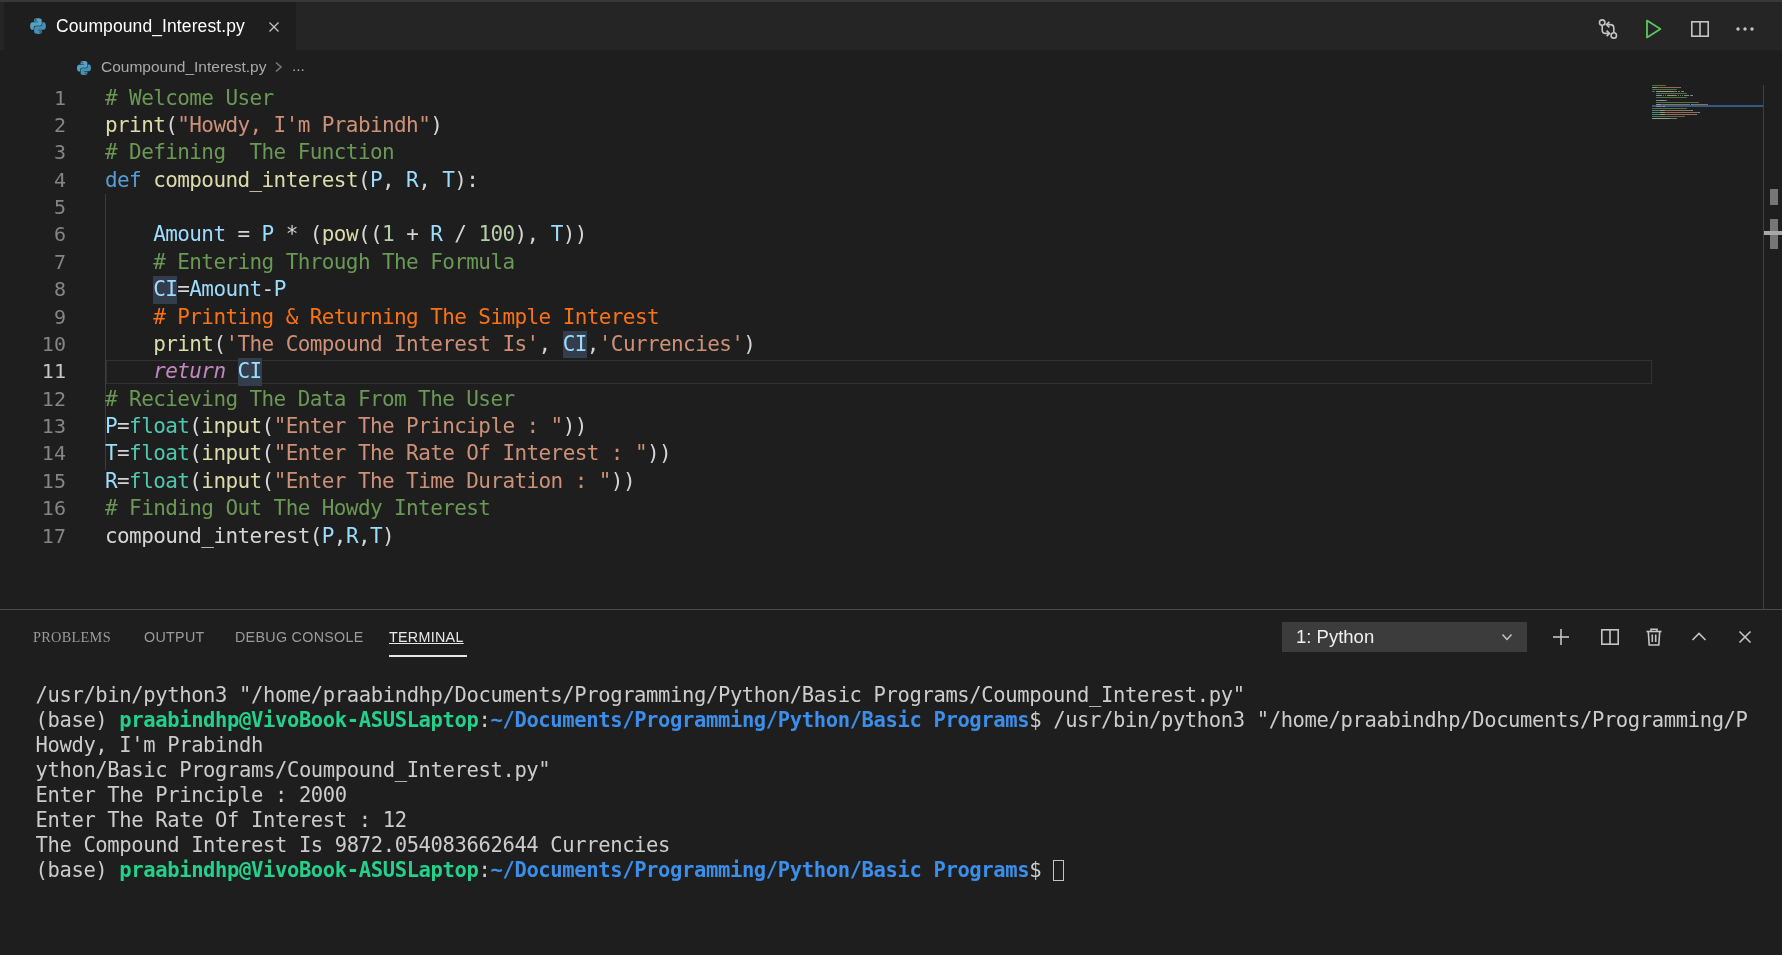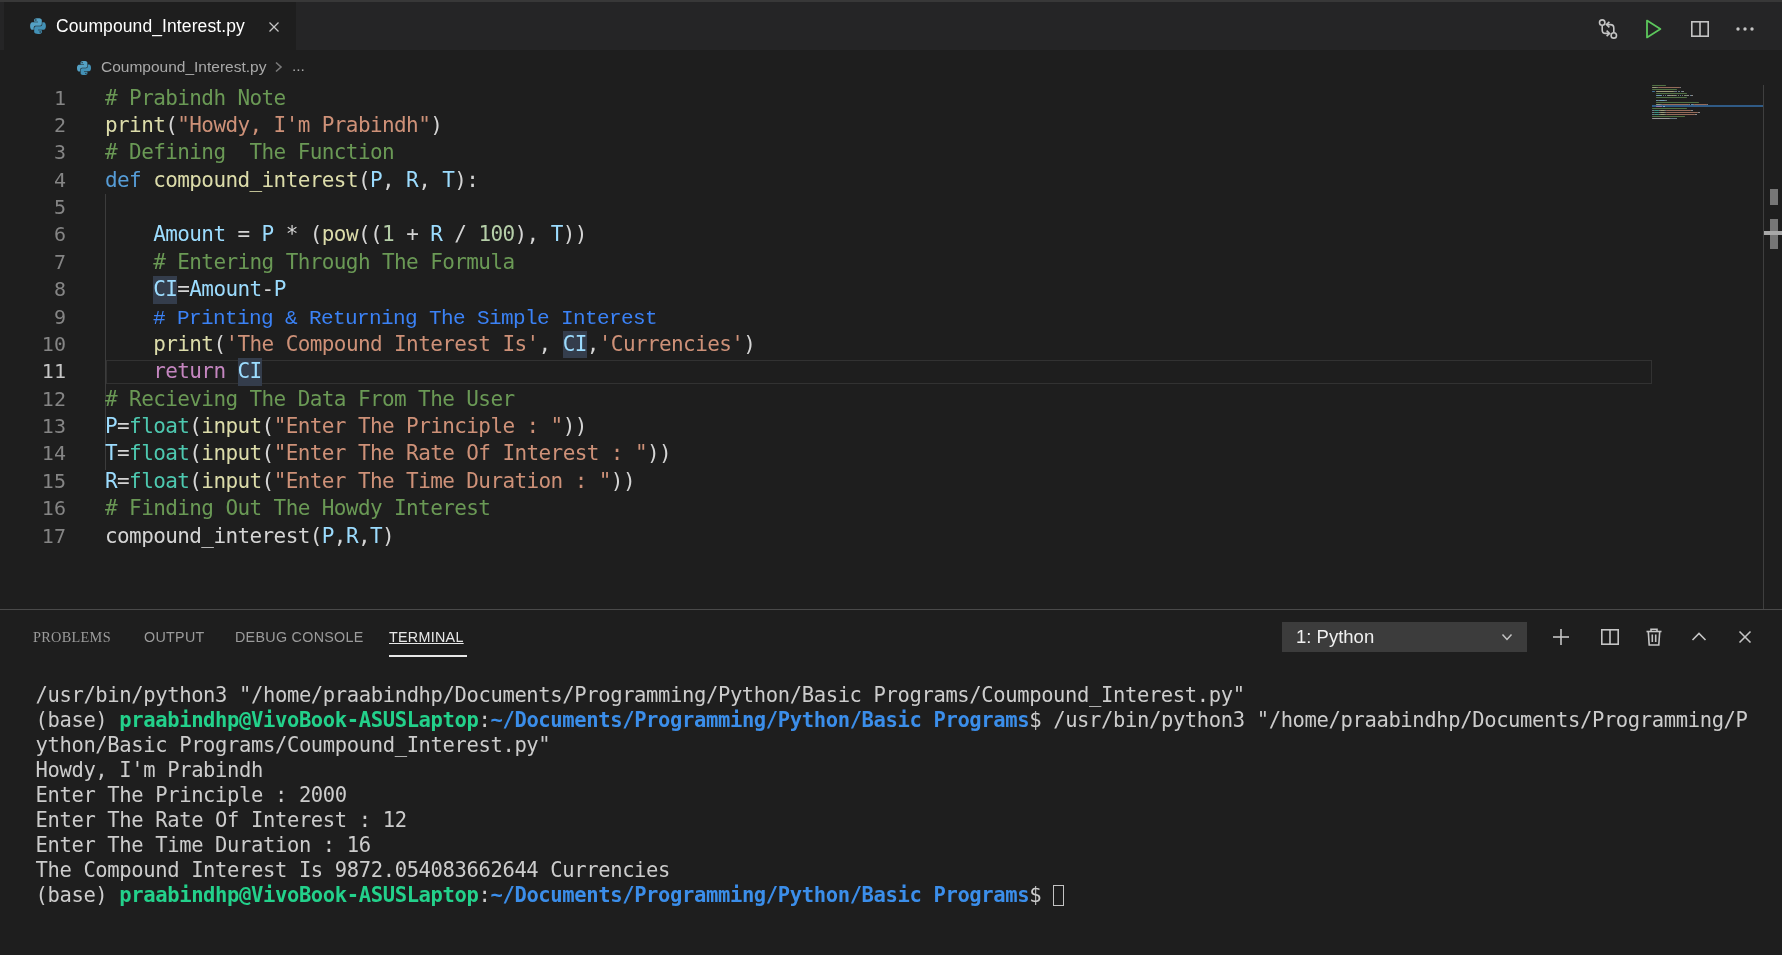--- a/index.html
+++ b/index.html
@@ -150,31 +150,31 @@
           <path d="M6 3.5 L11 8 L6 12.5" fill="none" stroke="#7a7a7a" stroke-width="1.6"></path>
         </svg>
       </span>
     <span id="crumb-symbol">...</span>
   </div>
 
   <div id="editor">
     <div id="current-line-box"></div>
     <div id="indent-guide"></div>
     <div id="code-lines">
-        <div class="code-line"><div class="line-num">1</div><div class="line-text"><span class="tok" style="color: rgb(106, 153, 85);"># Prabindh Note</span></div></div>
+        <div class="code-line"><div class="line-num">1</div><div class="line-text"><span class="tok" style="color: rgb(106, 153, 85);"># Welcome User</span></div></div>
         <div class="code-line"><div class="line-num">2</div><div class="line-text"><span class="tok" style="color: rgb(220, 220, 170);">print</span><span class="tok" style="color: rgb(212, 212, 212);">(</span><span class="tok" style="color: rgb(206, 145, 120);">"Howdy, I'm Prabindh"</span><span class="tok" style="color: rgb(212, 212, 212);">)</span></div></div>
         <div class="code-line"><div class="line-num">3</div><div class="line-text"><span class="tok" style="color: rgb(106, 153, 85);"># Defining  The Function</span></div></div>
         <div class="code-line"><div class="line-num">4</div><div class="line-text"><span class="tok" style="color: rgb(86, 156, 214);">def</span><span class="tok" style="color: rgb(212, 212, 212);"> </span><span class="tok" style="color: rgb(220, 220, 170);">compound_interest</span><span class="tok" style="color: rgb(212, 212, 212);">(</span><span class="tok" style="color: rgb(156, 220, 254);">P</span><span class="tok" style="color: rgb(212, 212, 212);">, </span><span class="tok" style="color: rgb(156, 220, 254);">R</span><span class="tok" style="color: rgb(212, 212, 212);">, </span><span class="tok" style="color: rgb(156, 220, 254);">T</span><span class="tok" style="color: rgb(212, 212, 212);">):</span></div></div>
         <div class="code-line"><div class="line-num">5</div></div>
         <div class="code-line"><div class="line-num">6</div><div class="line-text"><span class="tok" style="color: rgb(212, 212, 212);">    </span><span class="tok" style="color: rgb(156, 220, 254);">Amount</span><span class="tok" style="color: rgb(212, 212, 212);"> = </span><span class="tok" style="color: rgb(156, 220, 254);">P</span><span class="tok" style="color: rgb(212, 212, 212);"> * (</span><span class="tok" style="color: rgb(220, 220, 170);">pow</span><span class="tok" style="color: rgb(212, 212, 212);">((</span><span class="tok" style="color: rgb(181, 206, 168);">1</span><span class="tok" style="color: rgb(212, 212, 212);"> + </span><span class="tok" style="color: rgb(156, 220, 254);">R</span><span class="tok" style="color: rgb(212, 212, 212);"> / </span><span class="tok" style="color: rgb(181, 206, 168);">100</span><span class="tok" style="color: rgb(212, 212, 212);">), </span><span class="tok" style="color: rgb(156, 220, 254);">T</span><span class="tok" style="color: rgb(212, 212, 212);">))</span></div></div>
         <div class="code-line"><div class="line-num">7</div><div class="line-text"><span class="tok" style="color: rgb(106, 153, 85);">    # Entering Through The Formula</span></div></div>
         <div class="code-line"><div class="line-num">8</div><div class="line-text"><span class="tok" style="color: rgb(212, 212, 212);">    </span><span class="tok hl" style="color: rgb(156, 220, 254);">CI</span><span class="tok" style="color: rgb(212, 212, 212);">=</span><span class="tok" style="color: rgb(156, 220, 254);">Amount</span><span class="tok" style="color: rgb(212, 212, 212);">-</span><span class="tok" style="color: rgb(156, 220, 254);">P</span></div></div>
-        <div class="code-line"><div class="line-num">9</div><div class="line-text"><span class="tok" style="color: #3b82f6; font-family: Liberation Mono, monospace;">    # Printing &amp; Returning The Simple Interest</span></div></div>
+        <div class="code-line"><div class="line-num">9</div><div class="line-text"><span class="tok" style="color: #f97316;">    # Printing &amp; Returning The Simple Interest</span></div></div>
         <div class="code-line"><div class="line-num">10</div><div class="line-text"><span class="tok" style="color: rgb(212, 212, 212);">    </span><span class="tok" style="color: rgb(220, 220, 170);">print</span><span class="tok" style="color: rgb(212, 212, 212);">(</span><span class="tok" style="color: rgb(206, 145, 120);">'The Compound Interest Is'</span><span class="tok" style="color: rgb(212, 212, 212);">, </span><span class="tok hl" style="color: rgb(156, 220, 254);">CI</span><span class="tok" style="color: rgb(212, 212, 212);">,</span><span class="tok" style="color: rgb(206, 145, 120);">'Currencies'</span><span class="tok" style="color: rgb(212, 212, 212);">)</span></div></div>
-        <div class="code-line"><div class="line-num active">11</div><div class="line-text"><span class="tok" style="color: rgb(212, 212, 212);">    </span><span class="tok" style="color: rgb(197, 134, 192);">return</span><span class="tok" style="color: rgb(212, 212, 212);"> </span><span class="tok hl" style="color: rgb(156, 220, 254);">CI</span></div></div>
+        <div class="code-line"><div class="line-num active">11</div><div class="line-text"><span class="tok" style="color: rgb(212, 212, 212);">    </span><span class="tok" style="color: rgb(197, 134, 192); font-style: italic;">return</span><span class="tok" style="color: rgb(212, 212, 212);"> </span><span class="tok hl" style="color: rgb(156, 220, 254);">CI</span></div></div>
         <div class="code-line"><div class="line-num">12</div><div class="line-text"><span class="tok" style="color: rgb(106, 153, 85);"># Recieving The Data From The User</span></div></div>
         <div class="code-line"><div class="line-num">13</div><div class="line-text"><span class="tok" style="color: rgb(156, 220, 254);">P</span><span class="tok" style="color: rgb(212, 212, 212);">=</span><span class="tok" style="color: rgb(78, 201, 176);">float</span><span class="tok" style="color: rgb(212, 212, 212);">(</span><span class="tok" style="color: rgb(220, 220, 170);">input</span><span class="tok" style="color: rgb(212, 212, 212);">(</span><span class="tok" style="color: rgb(206, 145, 120);">"Enter The Principle : "</span><span class="tok" style="color: rgb(212, 212, 212);">))</span></div></div>
         <div class="code-line"><div class="line-num">14</div><div class="line-text"><span class="tok" style="color: rgb(156, 220, 254);">T</span><span class="tok" style="color: rgb(212, 212, 212);">=</span><span class="tok" style="color: rgb(78, 201, 176);">float</span><span class="tok" style="color: rgb(212, 212, 212);">(</span><span class="tok" style="color: rgb(220, 220, 170);">input</span><span class="tok" style="color: rgb(212, 212, 212);">(</span><span class="tok" style="color: rgb(206, 145, 120);">"Enter The Rate Of Interest : "</span><span class="tok" style="color: rgb(212, 212, 212);">))</span></div></div>
         <div class="code-line"><div class="line-num">15</div><div class="line-text"><span class="tok" style="color: rgb(156, 220, 254);">R</span><span class="tok" style="color: rgb(212, 212, 212);">=</span><span class="tok" style="color: rgb(78, 201, 176);">float</span><span class="tok" style="color: rgb(212, 212, 212);">(</span><span class="tok" style="color: rgb(220, 220, 170);">input</span><span class="tok" style="color: rgb(212, 212, 212);">(</span><span class="tok" style="color: rgb(206, 145, 120);">"Enter The Time Duration : "</span><span class="tok" style="color: rgb(212, 212, 212);">))</span></div></div>
         <div class="code-line"><div class="line-num">16</div><div class="line-text"><span class="tok" style="color: rgb(106, 153, 85);"># Finding Out The Howdy Interest</span></div></div>
         <div class="code-line"><div class="line-num">17</div><div class="line-text"><span class="tok" style="color: rgb(212, 212, 212);">compound_interest</span><span class="tok" style="color: rgb(212, 212, 212);">(</span><span class="tok" style="color: rgb(156, 220, 254);">P</span><span class="tok" style="color: rgb(212, 212, 212);">,</span><span class="tok" style="color: rgb(156, 220, 254);">R</span><span class="tok" style="color: rgb(212, 212, 212);">,</span><span class="tok" style="color: rgb(156, 220, 254);">T</span><span class="tok" style="color: rgb(212, 212, 212);">)</span></div></div>
       </div>
     <div id="minimap">
       <div id="mm-current"></div>
     <div class="mm-bar" style="left: 0px; width: 14.42px; top: 0px; background: rgb(106, 153, 85); opacity: 0.68;"></div>
@@ -329,23 +329,22 @@
                 <line x1="5.5" y1="5.5" x2="16.5" y2="16.5"></line>
                 <line x1="16.5" y1="5.5" x2="5.5" y2="16.5"></line>
               </g>
             </svg>
           </span>
         </div>
       </div>
     <div id="terminal-output">
         <div class="term-row"><span class="tseg d">/usr/bin/python3 "/home/praabindhp/Documents/Programming/Python/Basic Programs/Coumpound_Interest.py"</span></div>
         <div class="term-row"><span class="tseg d">(base) </span><span class="tseg g">praabindhp@VivoBook-ASUSLaptop</span><span class="tseg d">:</span><span class="tseg b">~/Documents/Programming/Python/Basic Programs</span><span class="tseg d">$ /usr/bin/python3 "/home/praabindhp/Documents/Programming/P</span></div>
+        <div class="term-row"><span class="tseg d">Howdy, I'm Prabindh</span></div>
         <div class="term-row"><span class="tseg d">ython/Basic Programs/Coumpound_Interest.py"</span></div>
-        <div class="term-row"><span class="tseg d">Howdy, I'm Prabindh</span></div>
         <div class="term-row"><span class="tseg d">Enter The Principle : 2000</span></div>
         <div class="term-row"><span class="tseg d">Enter The Rate Of Interest : 12</span></div>
-        <div class="term-row"><span class="tseg d">Enter The Time Duration : 16</span></div>
         <div class="term-row"><span class="tseg d">The Compound Interest Is 9872.054083662644 Currencies</span></div>
         <div class="term-row"><span class="tseg d">(base) </span><span class="tseg g">praabindhp@VivoBook-ASUSLaptop</span><span class="tseg d">:</span><span class="tseg b">~/Documents/Programming/Python/Basic Programs</span><span class="tseg d">$ </span><span id="term-cursor"></span></div>
       </div>
   </div>
 
 </div>
 
 </body></html>

